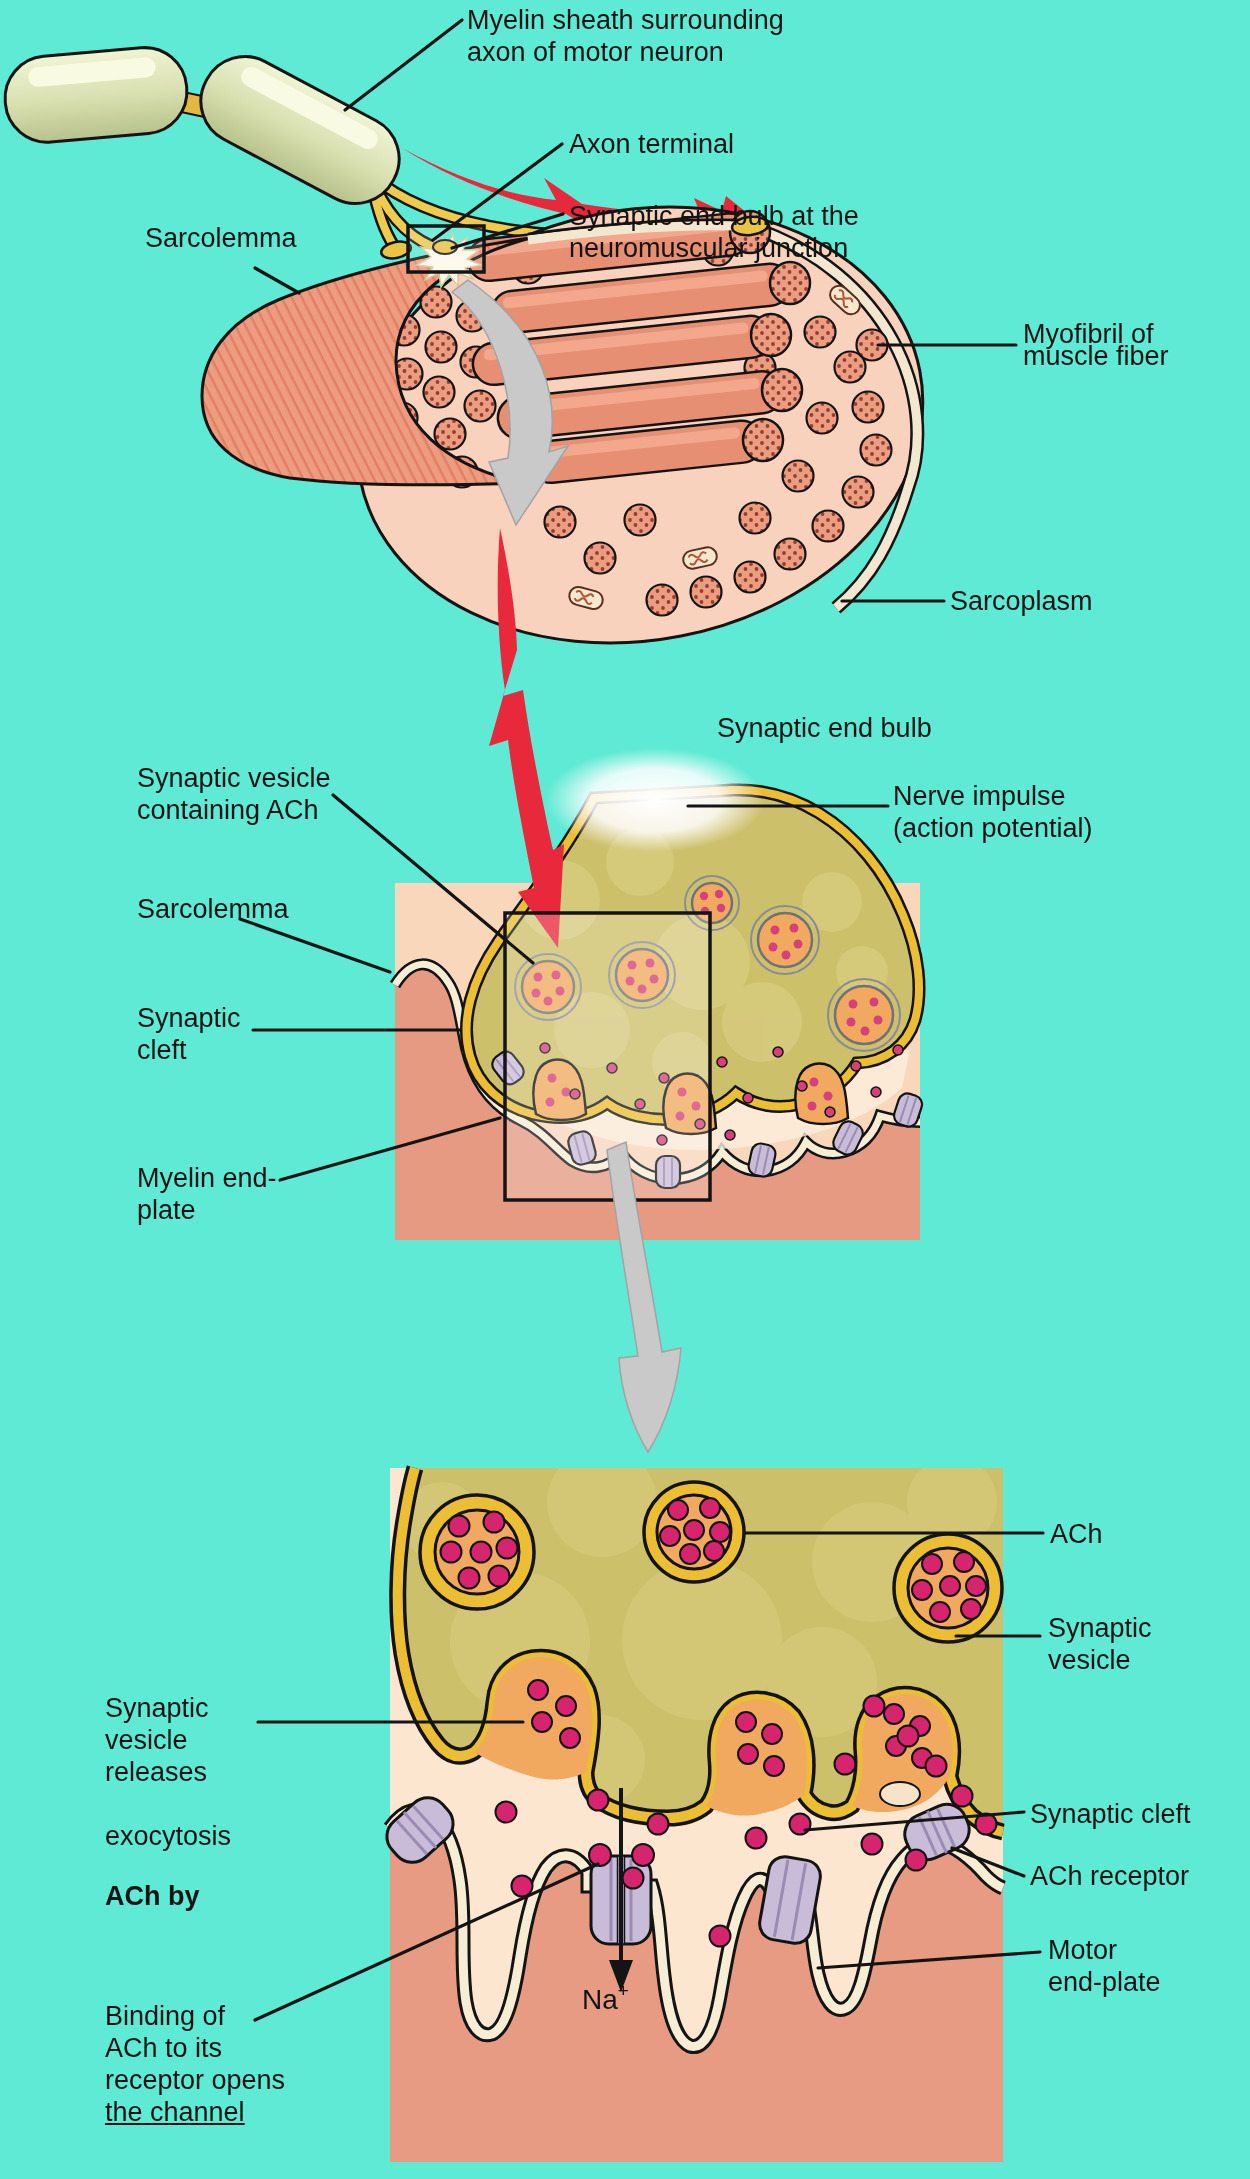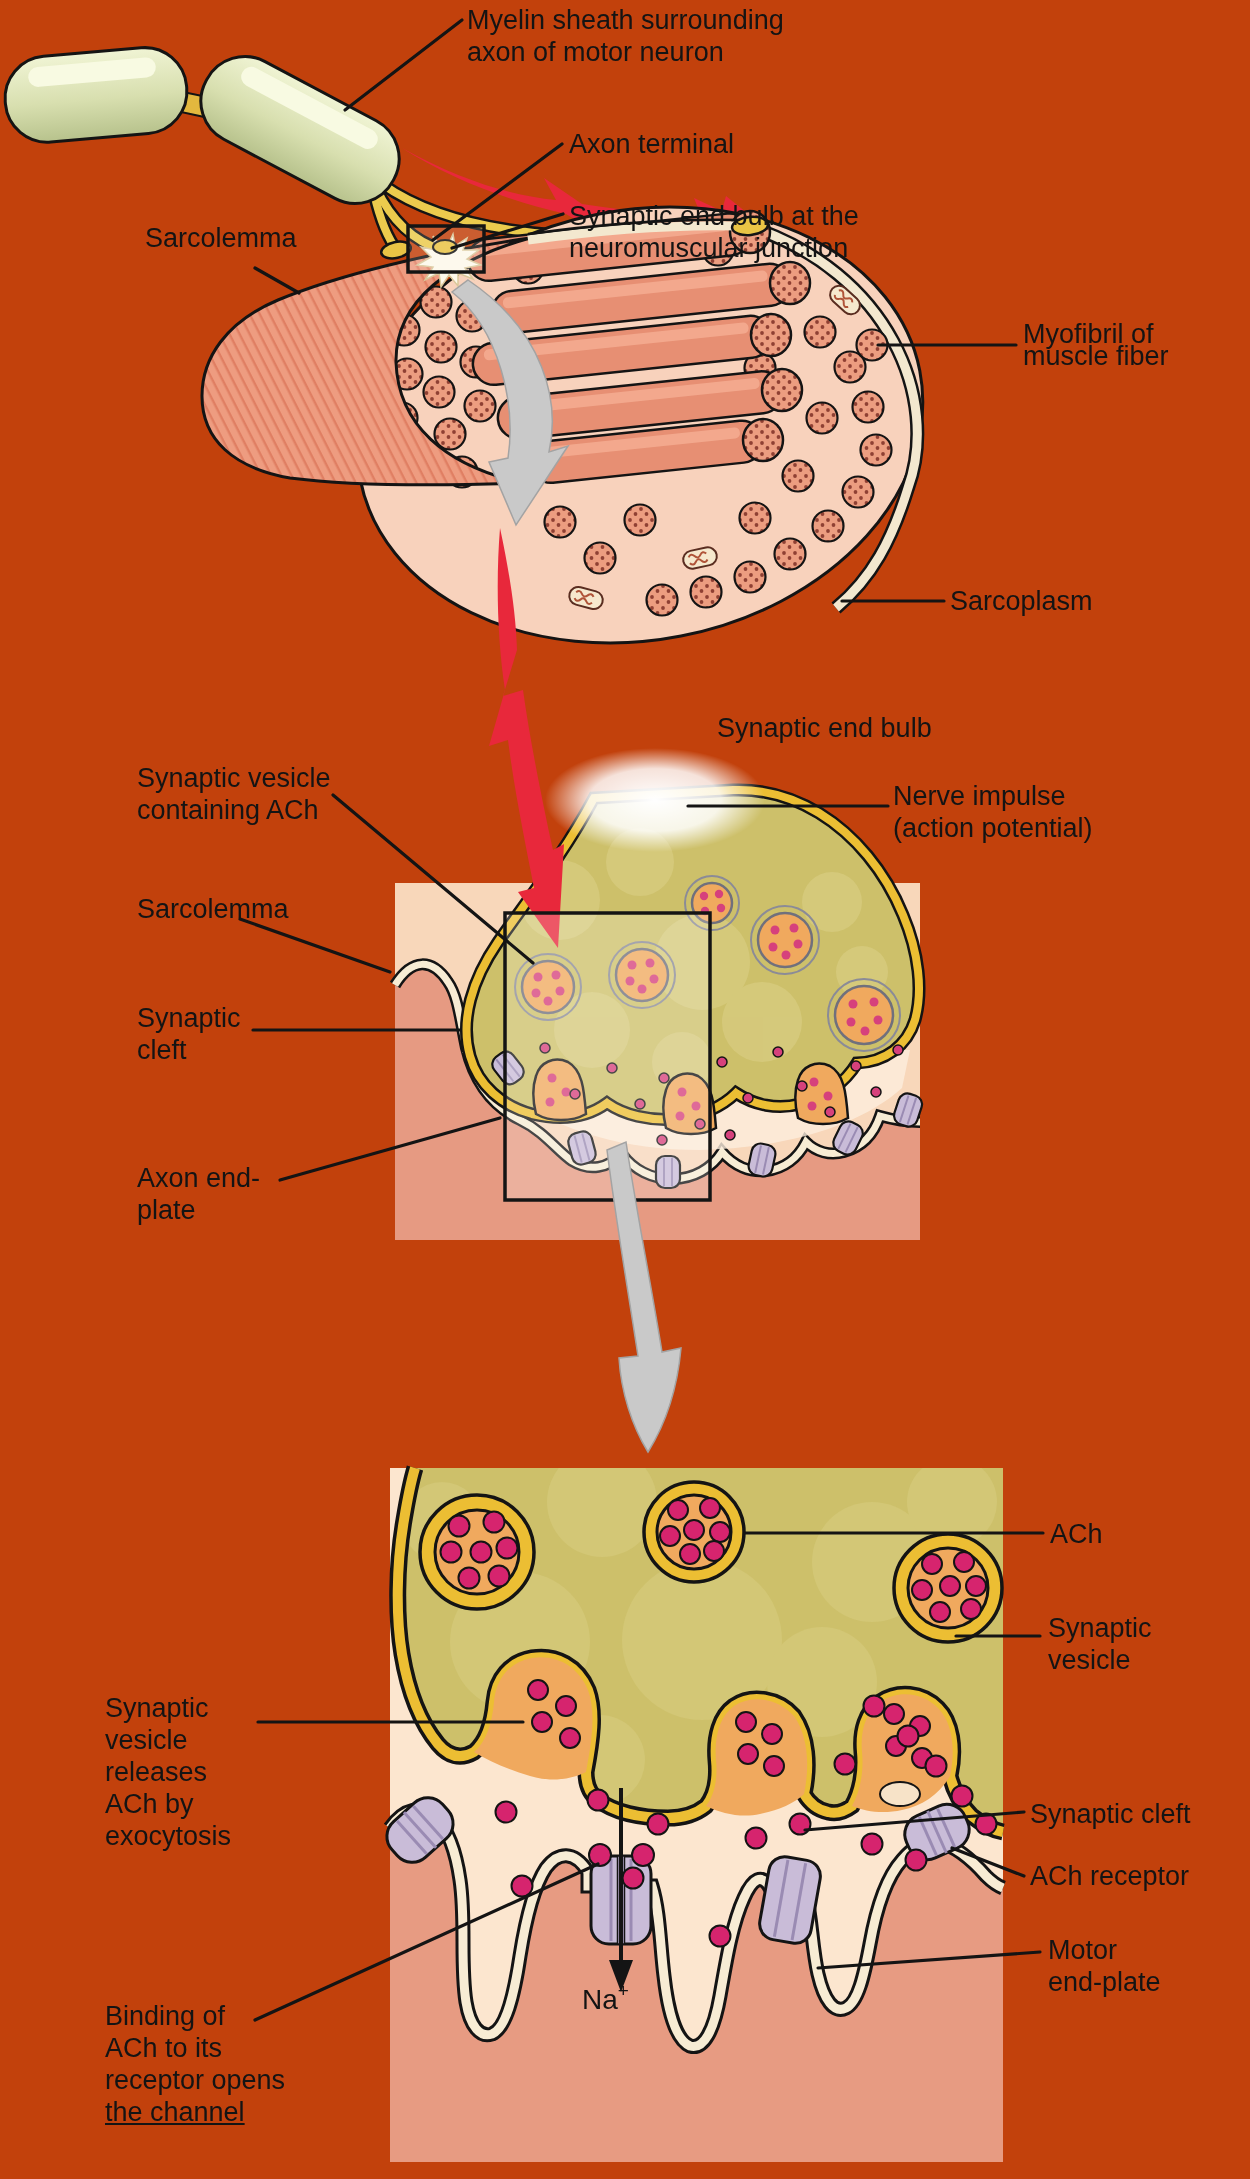--- a/index.html
+++ b/index.html
@@ -1,16 +1,16 @@
 <!DOCTYPE html>
 <html><head>
 <meta charset="utf-8">
 <style>
   html,body{margin:0;padding:0;background:#fff;}
-  #stage{position:relative;width:1250px;height:2179px;background:#c2410c;overflow:hidden;}
+  #stage{position:relative;width:1250px;height:2179px;background:#5eead4;overflow:hidden;}
   #art{position:absolute;left:0;top:0;}
   .lbl{position:absolute;font-family:"Liberation Sans",sans-serif;font-size:27px;line-height:1.2;color:#141414;white-space:nowrap;}
   .na{font-size:28px;}
   .na sup{font-size:19px;position:relative;top:-2px;}
 </style>
 </head>
 <body>
 
 <div id="stage">
 
@@ -513,37 +513,37 @@
 <div class="lbl" style="left:1023px;top:318px;">Myofibril of</div>
 <div class="lbl" style="left:1023px;top:340px;">muscle fiber</div>
 <div class="lbl" style="left:950px;top:585px;">Sarcoplasm</div>
 
 <div class="lbl" style="left:717px;top:712px;">Synaptic end bulb</div>
 <div class="lbl" style="left:137px;top:762px;text-align:right;">Synaptic vesicle</div>
 <div class="lbl" style="left:137px;top:794px;">containing ACh</div>
 <div class="lbl" style="left:137px;top:893px;">Sarcolemma</div>
 <div class="lbl" style="left:137px;top:1002px;">Synaptic</div>
 <div class="lbl" style="left:137px;top:1034px;">cleft</div>
-<div class="lbl" style="left:137px;top:1162px;">Axon end-</div>
+<div class="lbl" style="left:137px;top:1162px;">Myelin end-</div>
 <div class="lbl" style="left:137px;top:1194px;">plate</div>
 <div class="lbl" style="left:893px;top:780px;">Nerve impulse</div>
 <div class="lbl" style="left:893px;top:812px;">(action potential)</div>
 
 <div class="lbl" style="left:1050px;top:1518px;">ACh</div>
 <div class="lbl" style="left:1048px;top:1612px;">Synaptic</div>
 <div class="lbl" style="left:1048px;top:1644px;">vesicle</div>
 <div class="lbl" style="left:1030px;top:1798px;">Synaptic cleft</div>
 <div class="lbl" style="left:1030px;top:1860px;">ACh receptor</div>
 <div class="lbl" style="left:1048px;top:1934px;">Motor</div>
 <div class="lbl" style="left:1048px;top:1966px;">end-plate</div>
 
 <div class="lbl" style="left:105px;top:1692px;">Synaptic</div>
 <div class="lbl" style="left:105px;top:1724px;">vesicle</div>
 <div class="lbl" style="left:105px;top:1756px;">releases</div>
-<div class="lbl" style="left:105px;top:1788px;">ACh by</div>
+<div class="lbl" style="left:105px;top:1880px;font-weight:bold;">ACh by</div>
 <div class="lbl" style="left:105px;top:1820px;text-align:right;">exocytosis</div>
 <div class="lbl" style="left:105px;top:2000px;">Binding of</div>
 <div class="lbl" style="left:105px;top:2032px;">ACh to its</div>
 <div class="lbl" style="left:105px;top:2064px;">receptor opens</div>
 <div class="lbl" style="left:105px;top:2096px;text-decoration:underline;">the channel</div>
 
 <div class="lbl na" style="left:582px;top:1982px;"><span>Na</span><sup>+</sup></div>
 
 </div>
 

